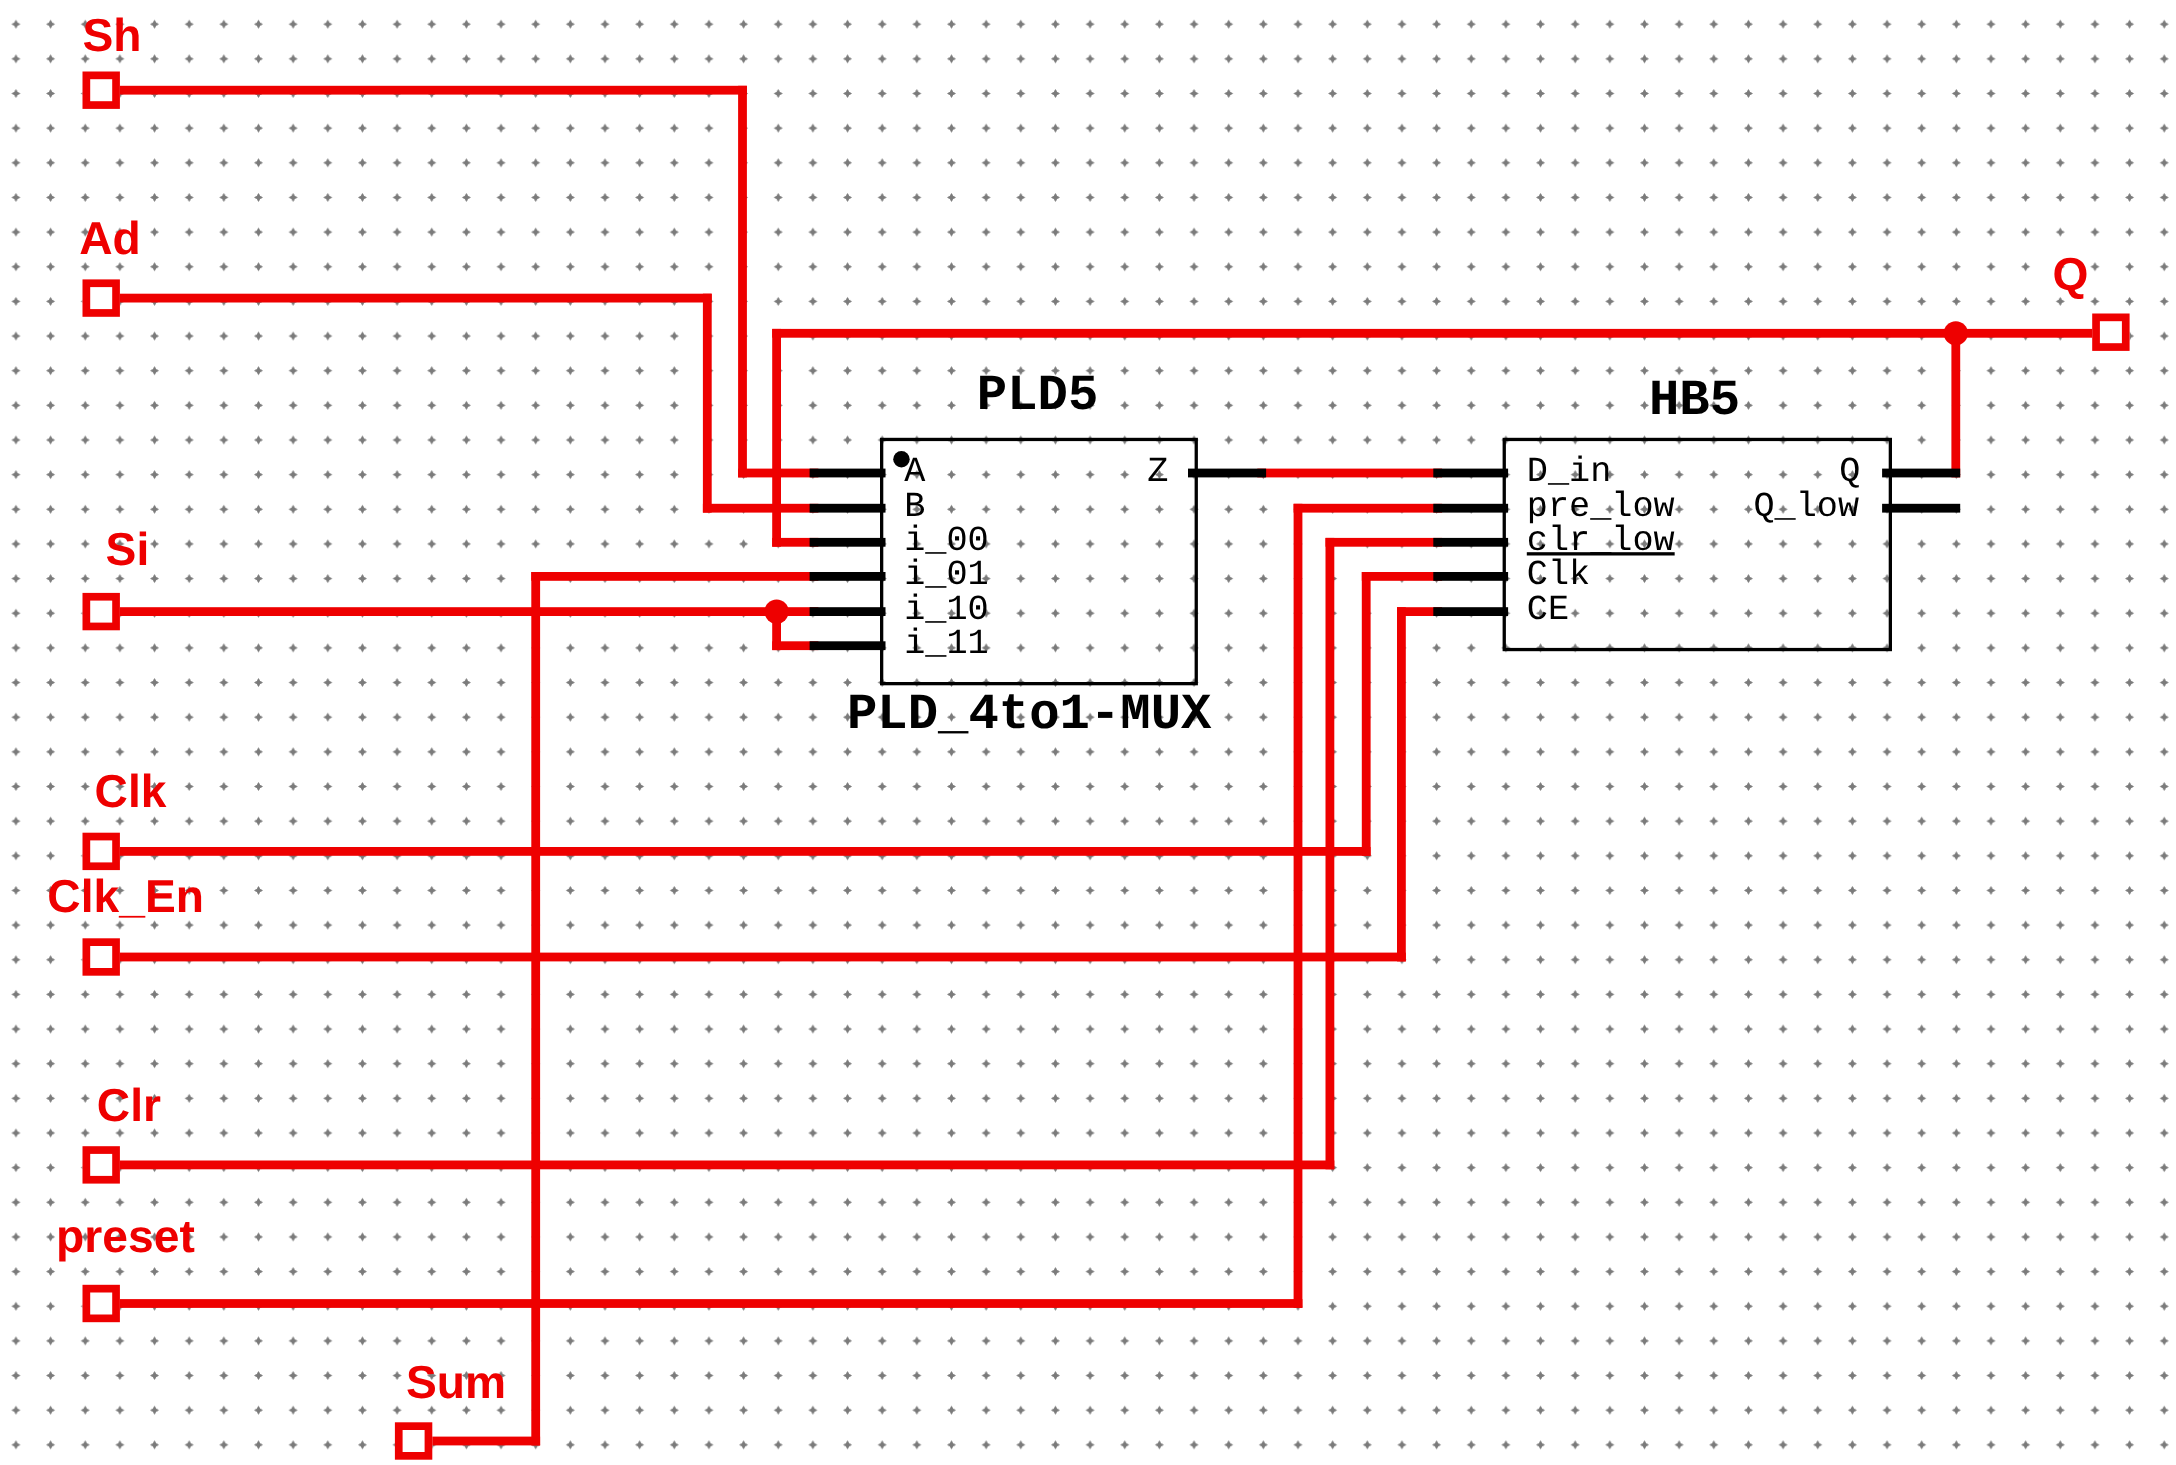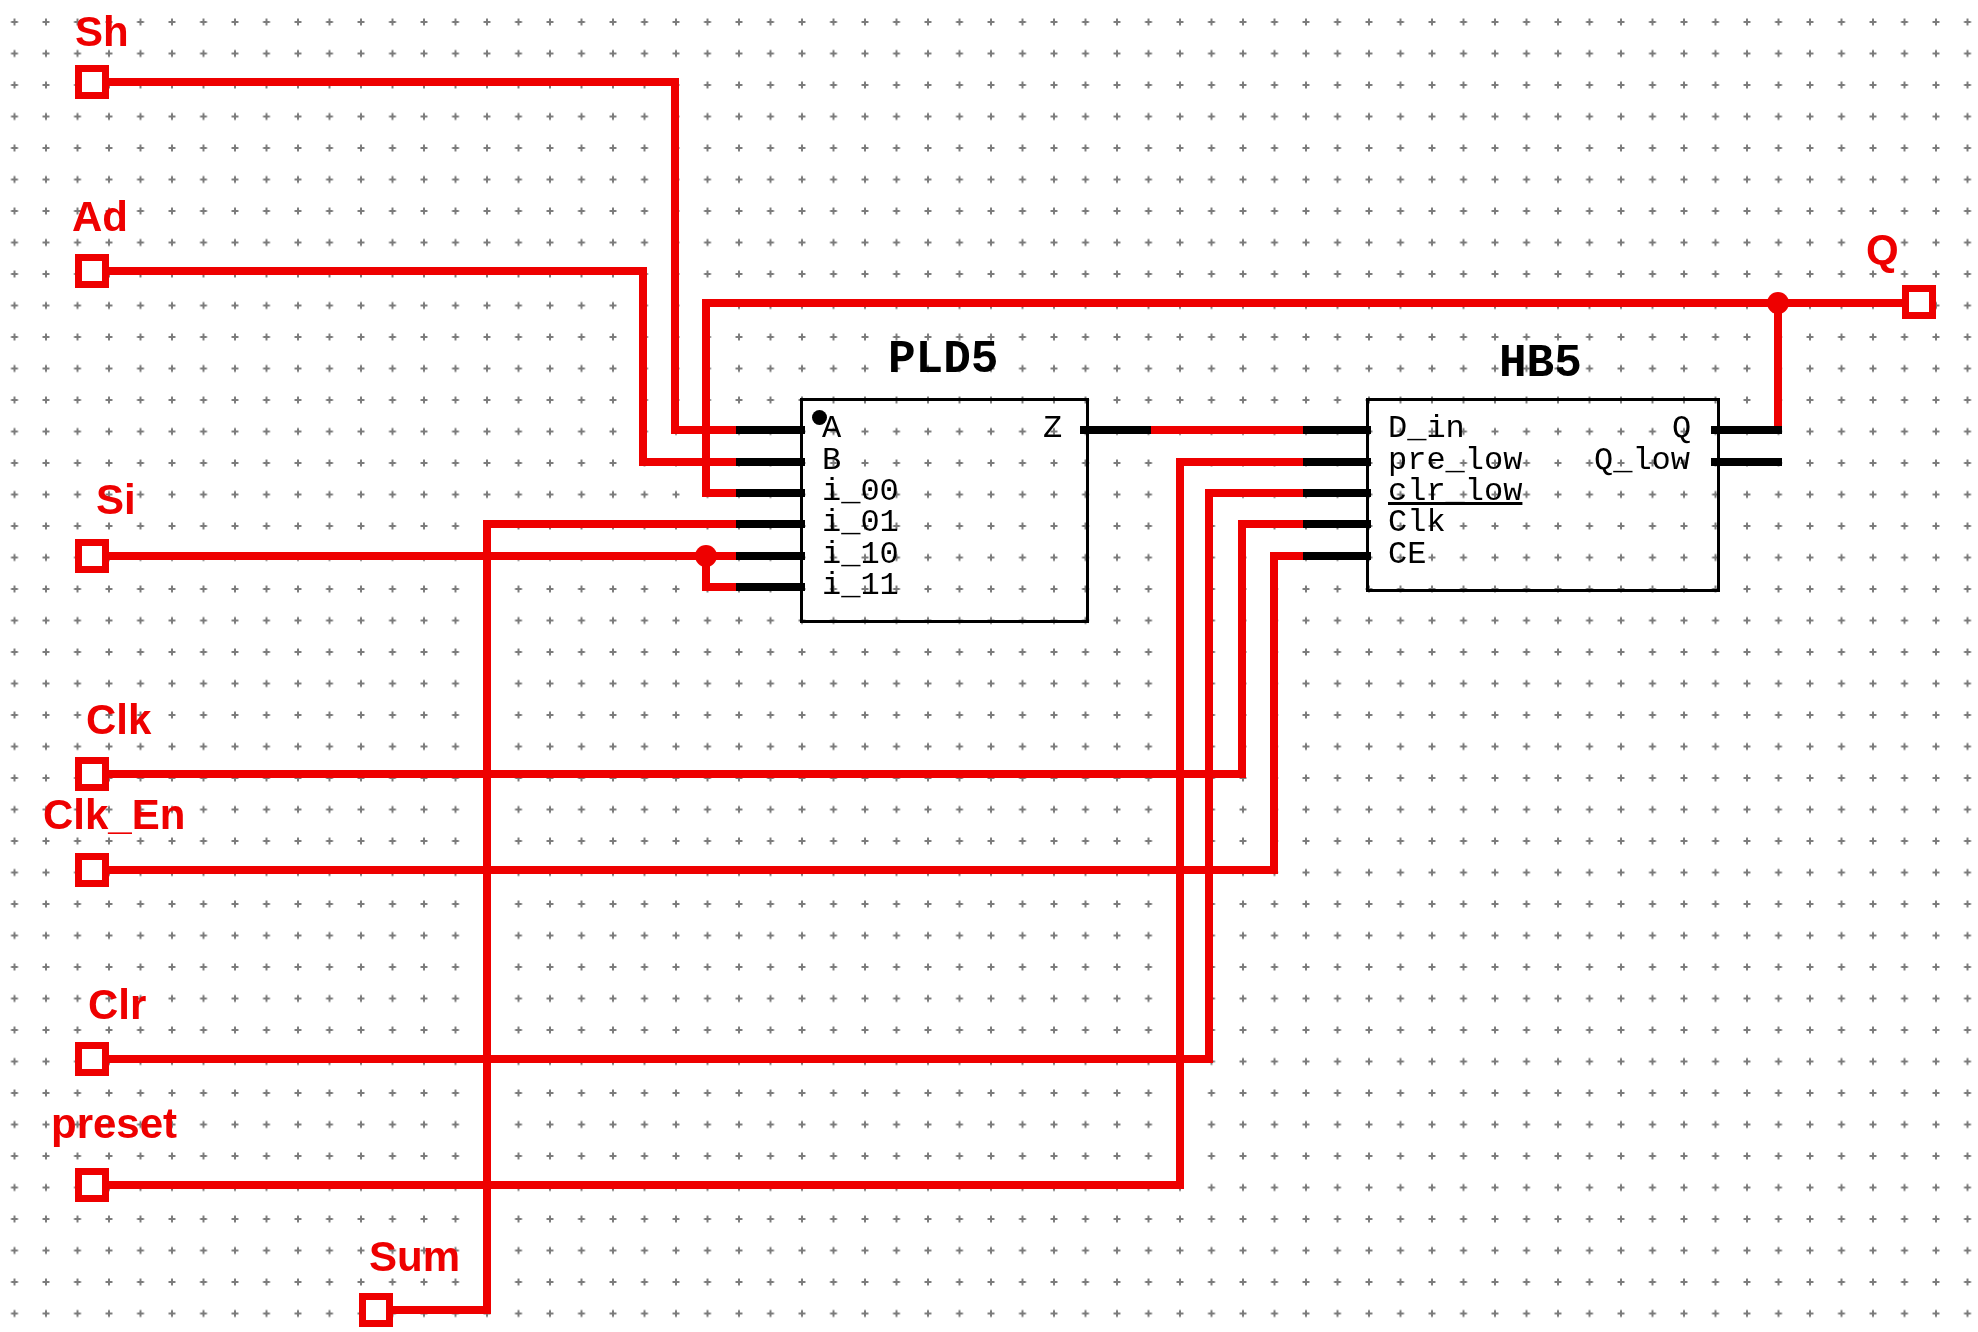--- a/index.html
+++ b/index.html
@@ -56,20 +56,21 @@
     <div class="wire" style="left: 1176px; top: 458px; width: 135px; height: 8px;"></div>
     <div class="wire" style="left: 1143px; top: 426px; width: 168px; height: 8px;"></div>
     <div class="wire" style="left: 702px; top: 299px; width: 1204px; height: 8px;"></div>
     <div class="wire" style="left: 1774px; top: 299px; width: 8px; height: 135px;"></div>
     <div class="wire" style="left: 702px; top: 299px; width: 8px; height: 198px;"></div>
     <div class="wire" style="left: 702px; top: 489px; width: 42px; height: 8px;"></div>
     <div class="junction" style="left: 695px; top: 545px;"></div>
     <div class="junction" style="left: 1767px; top: 292px;"></div>
     <div class="comp-box" style="left: 799.5px; top: 397.5px; width: 283px; height: 219px;"></div>
     <div class="comp-title" style="left: 888px; top: 337px;">PLD5</div>
+    <div class="comp-name" style="left: 770px; top: 627px;">PLD_4to1-MUX</div>
     <div class="bubble" style="left: 811.5px; top: 409.5px;"></div>
     <div class="stub" style="left: 736px; top: 426px; width: 69px; height: 8px;"></div>
     <div class="pin-label" style="left: 822px; top: 411px;">A</div>
     <div class="stub" style="left: 736px; top: 458px; width: 69px; height: 8px;"></div>
     <div class="pin-label" style="left: 822px; top: 443px;">B</div>
     <div class="stub" style="left: 736px; top: 489px; width: 69px; height: 8px;"></div>
     <div class="pin-label" style="left: 822px; top: 474px;">i_00</div>
     <div class="stub" style="left: 736px; top: 520px; width: 69px; height: 8px;"></div>
     <div class="pin-label" style="left: 822px; top: 505px;">i_01</div>
     <div class="stub" style="left: 736px; top: 552px; width: 69px; height: 8px;"></div>

